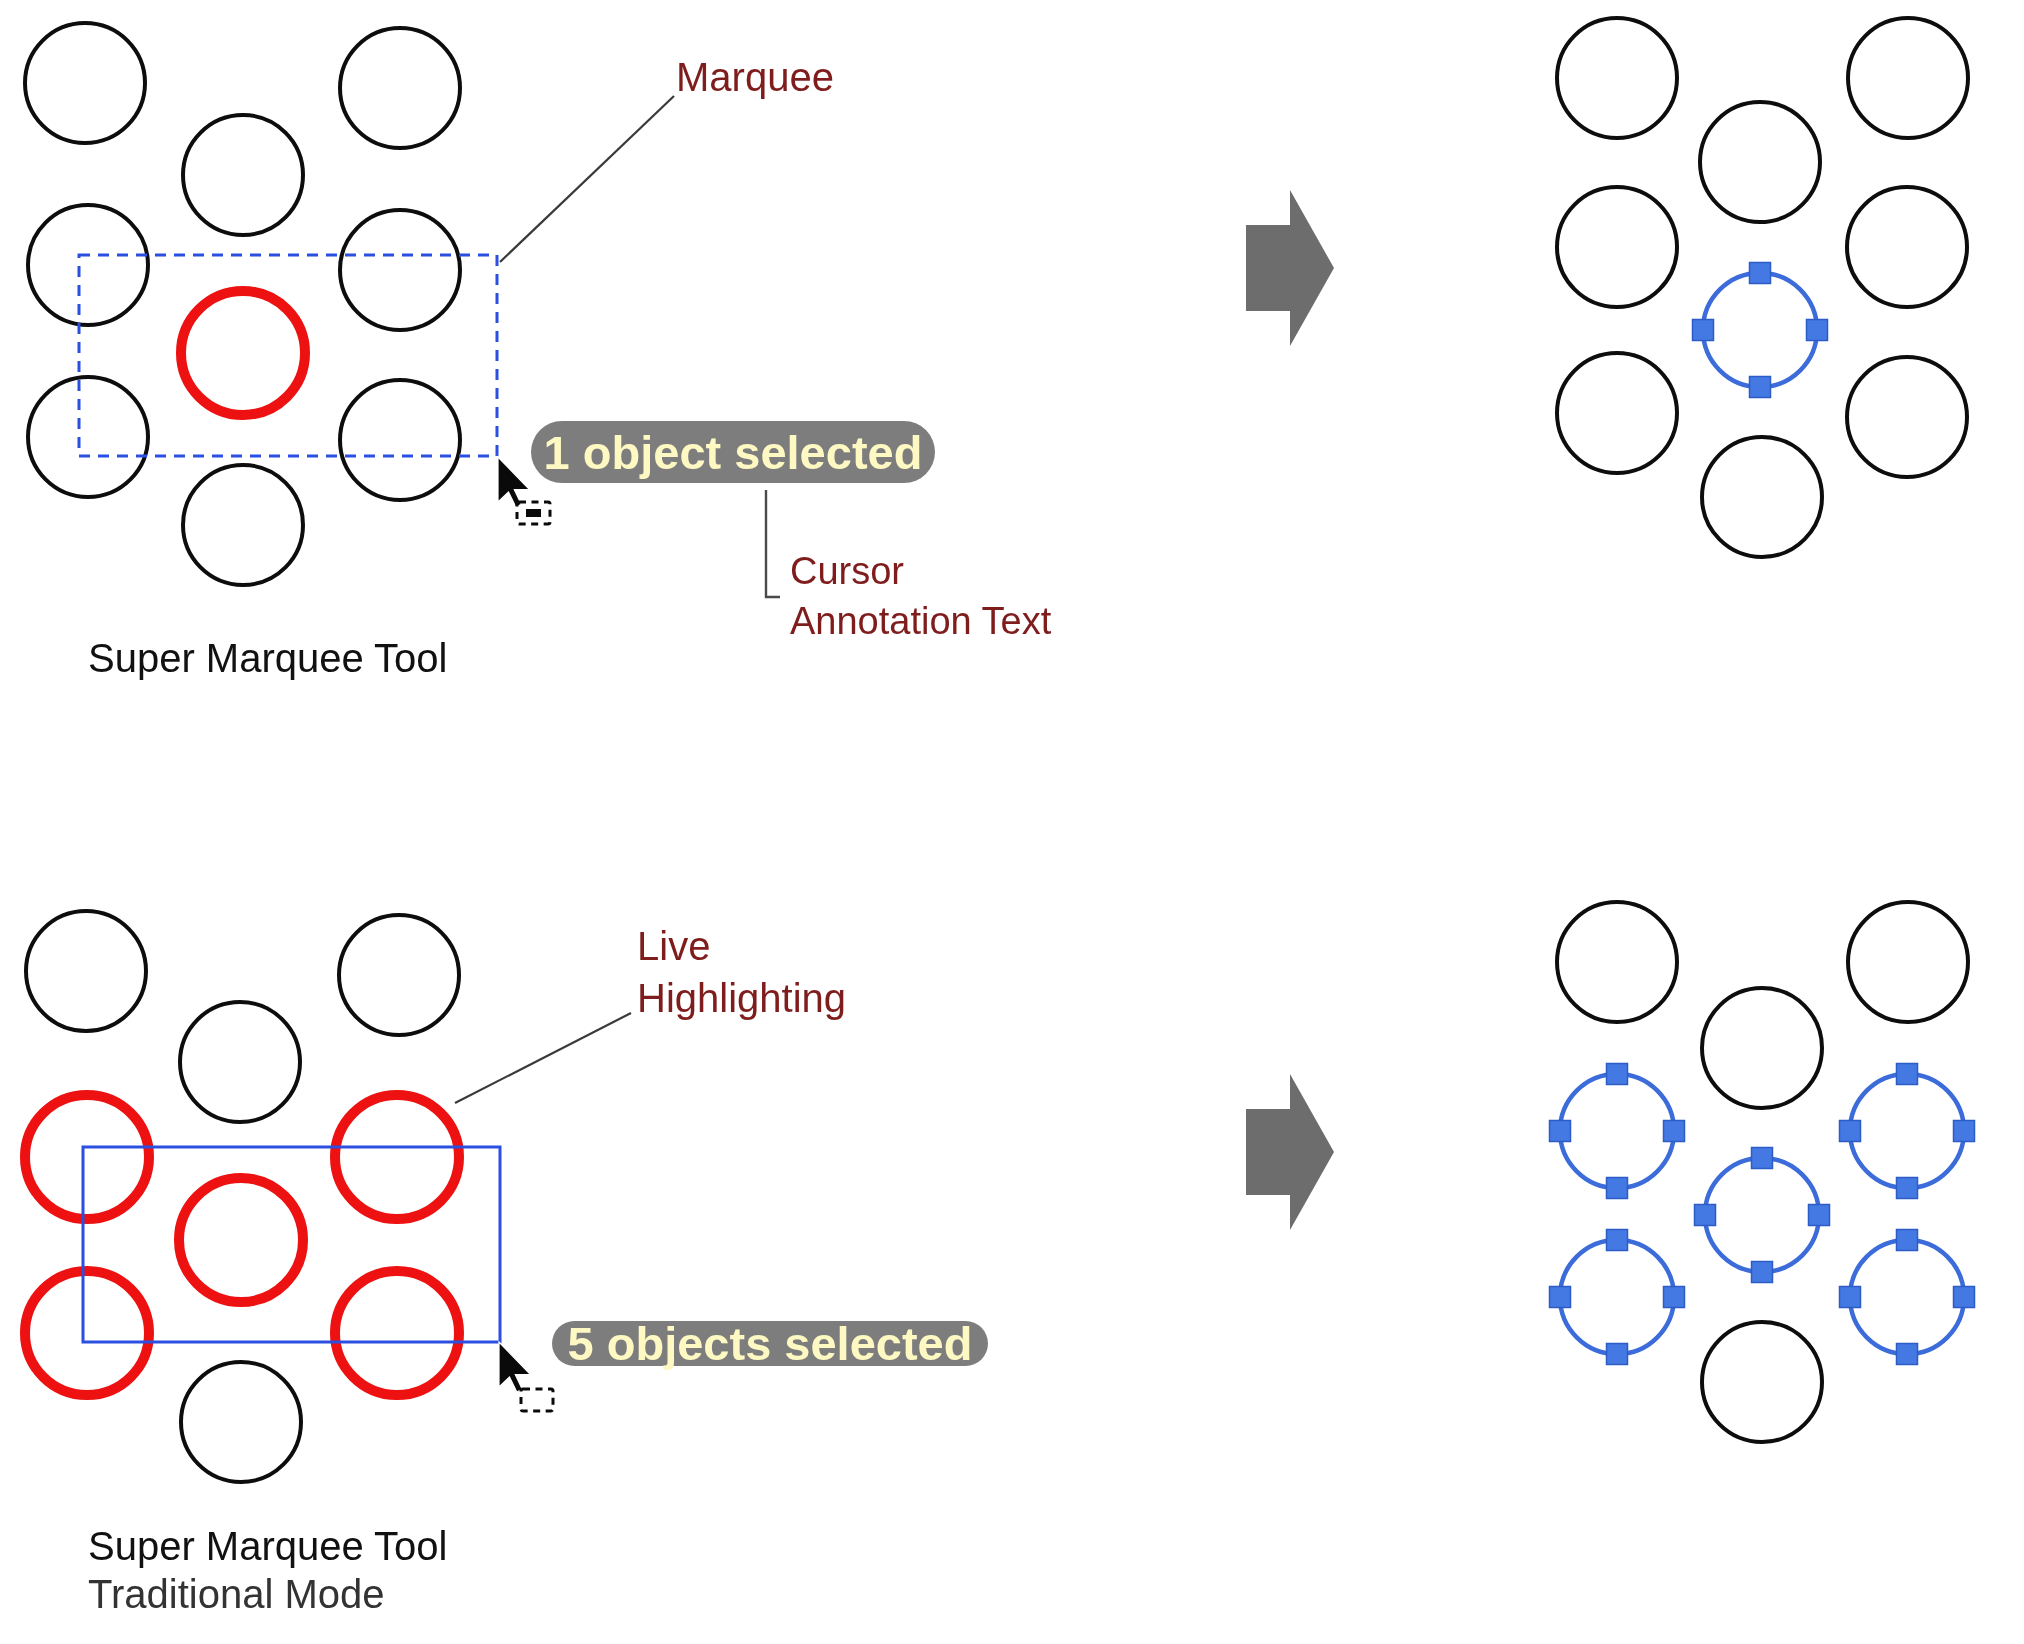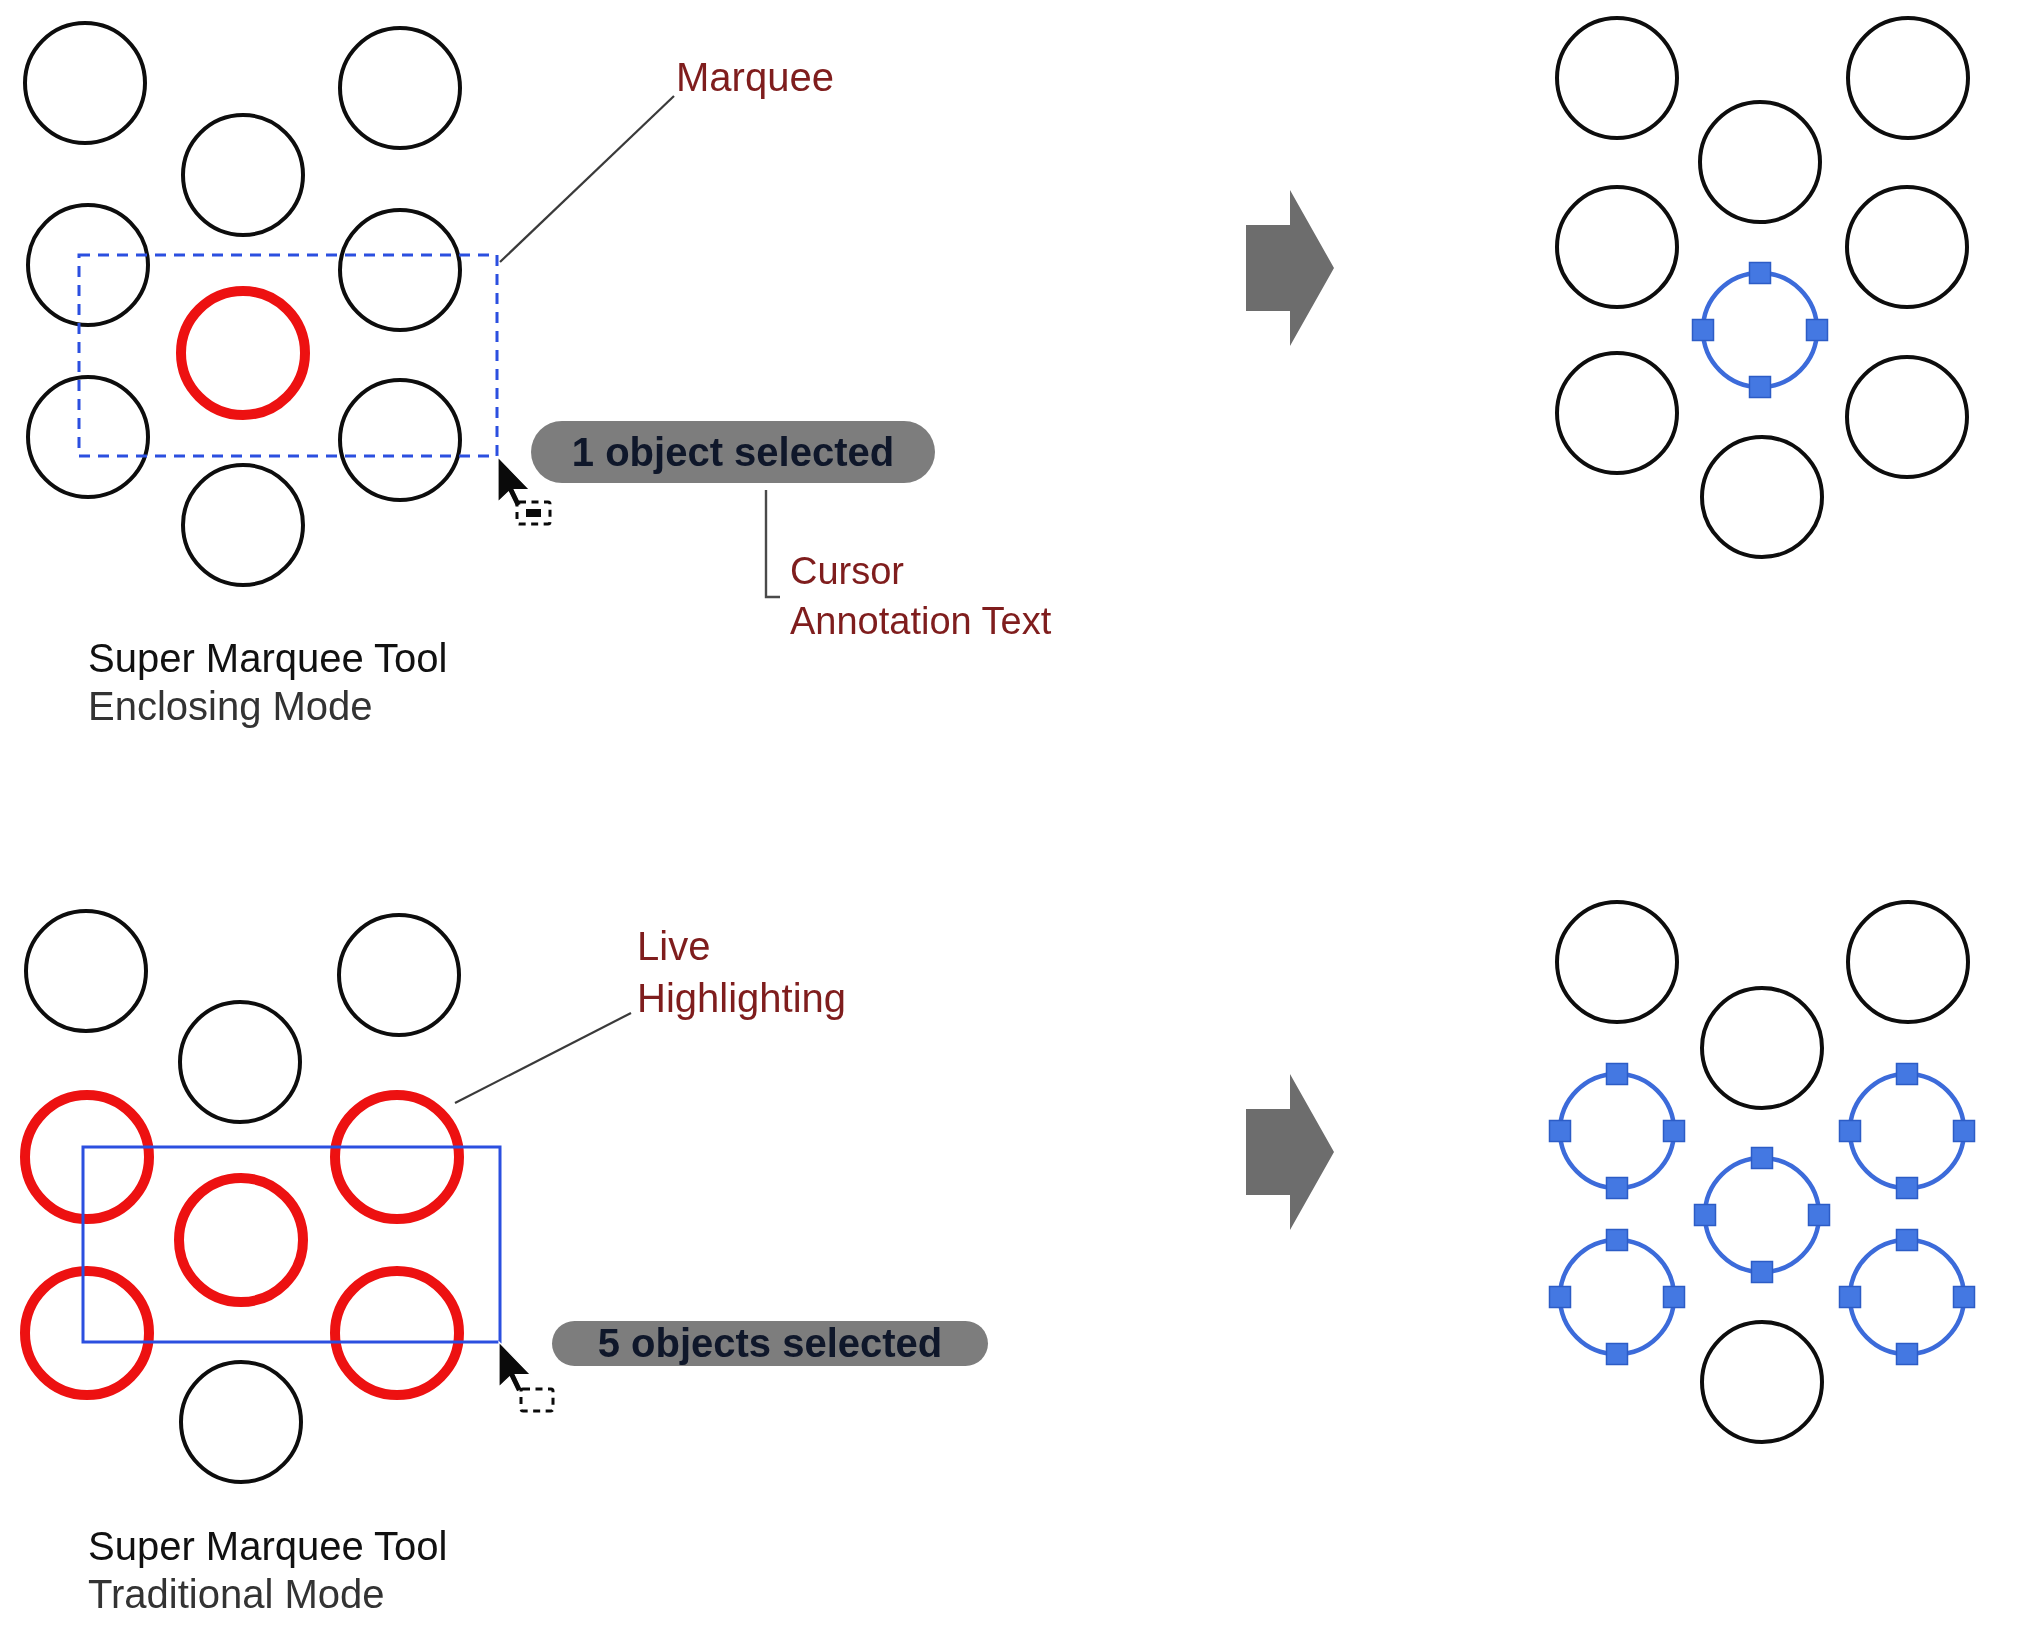--- a/index.html
+++ b/index.html
@@ -16,22 +16,22 @@
   .marquee-rect{fill:none;stroke:var(--marquee-blue);stroke-width:3px;stroke-dasharray:11 8;}
   .select-rect{fill:none;stroke:var(--marquee-blue);stroke-width:3px;}
   .leader{stroke:#3a3a3a;stroke-width:2.2px;fill:none;}
   .bracket{stroke:#4a4a4a;stroke-width:2.4px;fill:none;}
   .cursor-arrow{fill:#0a0a0a;stroke:#ffffff;stroke-width:1.2px;}
   .cursor-icon{fill:none;stroke:#0a0a0a;stroke-width:3px;stroke-dasharray:7 5.5;}
   .cursor-icon-dash{stroke:#0a0a0a;stroke-width:8px;}
   .flow-arrow{fill:var(--arrow-gray);}
 
   
-  .badge{position:absolute;background:var(--badge-gray);color:#0f172a;font-weight:bold;
-         font-size:40px;border-radius:34px;display:flex;align-items:center;
+  .badge{position:absolute;background:var(--badge-gray);color:#fef9c3;font-weight:bold;
+         font-size:47px;border-radius:34px;display:flex;align-items:center;
          justify-content:center;white-space:nowrap;}
   #badge-top{left:531px;top:421px;width:404px;height:62px;}
   #badge-bottom{left:552px;top:1321px;width:436px;height:45px;}
 
   .note{position:absolute;color:#7f1d1d;font-size:40px;line-height:50px;white-space:nowrap;}
   #note-marquee{left:676px;top:52px;}
   #note-cursor{left:790px;top:546px;font-size:38px;line-height:50px;}
   #note-live{left:637px;top:920px;line-height:52px;}
 
   .caption{position:absolute;font-size:40px;line-height:48px;color:#333;white-space:nowrap;}
@@ -214,20 +214,19 @@
     <div>Highlighting</div>
   </div>
 
   <div class="note" id="note-cursor">
     <div>Cursor</div>
     <div>Annotation Text</div>
   </div>
 
   <div class="caption" id="caption-top">
     <div class="cap-title">Super Marquee Tool</div>
-    <div class="cap-mode">Enclosing Mode</div>
   </div>
   <div class="caption" id="caption-bottom">
     <div class="cap-title">Super Marquee Tool</div>
     <div class="cap-mode">Traditional Mode</div>
   </div>
 
 </div>
 
 </body></html>

